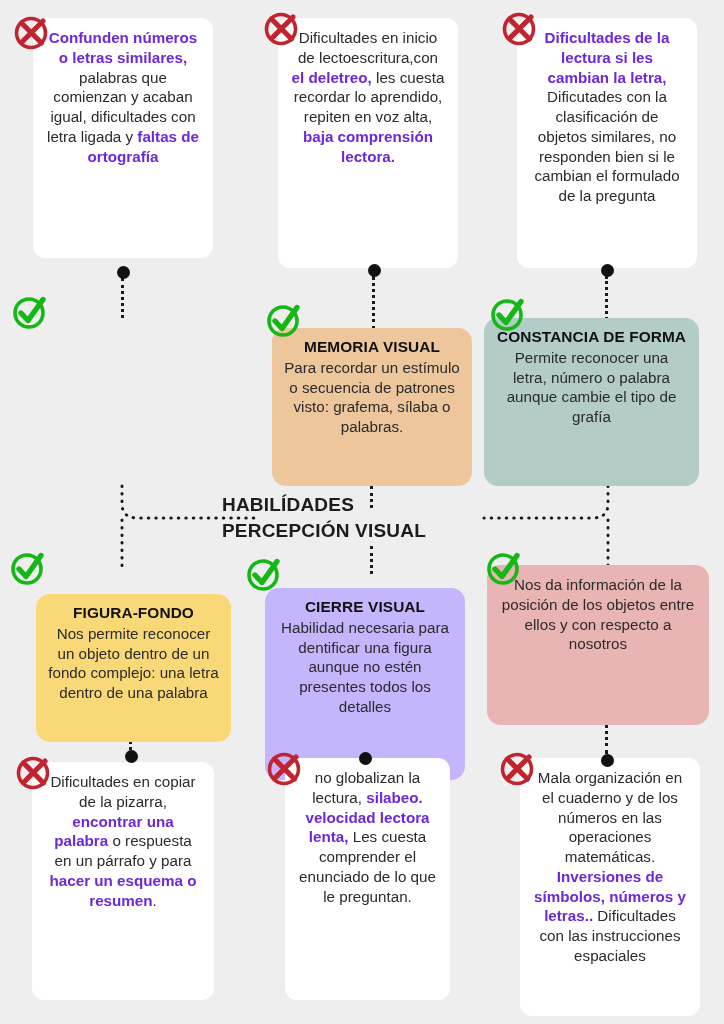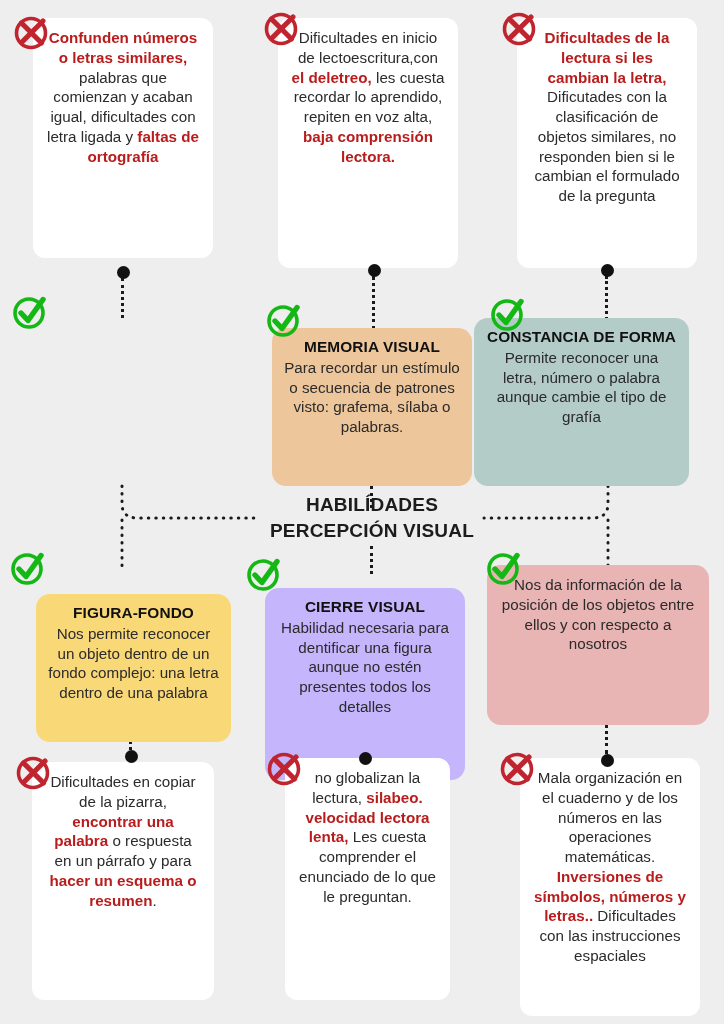--- a/index.html
+++ b/index.html
@@ -19,56 +19,55 @@
     border-radius:14px;
     padding:10px 12px;
     text-align:center;
     color:#2b2b2b;
     line-height:1.30;
     font-size:15.2px;
     z-index:3;
   }
   .card.white{background:#ffffff;border-radius:12px;}
   .card .t{display:block;}
-  .card b{font-weight:bold;color:#b91c1c;}
+  .card b{font-weight:bold;color:#6d28d9;}
   .card .hdr{
     display:block;
     font-weight:bold;
     color:#111;
     font-size:15.4px;
     letter-spacing:.1px;
     line-height:1.22;
     margin-bottom:1px;
   }
 
   
   #card-top-1{left:33px;  top:18px;  width:180px;height:240px;}
   #card-top-2{left:278px; top:18px;  width:180px;height:250px;}
   #card-top-3{left:517px; top:18px;  width:180px;height:250px;}
 
   
   #card-skill-1{left:16px; top:316px; width:215px;height:168px;background:#c5c3e2;}
   #card-skill-2{left:272px;top:328px; width:200px;height:158px;background:#edc69c;}
-  #card-skill-3{left:474px;top:318px; width:215px;height:168px;background:#b3ccc8;}
+  #card-skill-3{left:484px;top:318px; width:215px;height:168px;background:#b3ccc8;}
 
   
   #card-skill-4{left:36px; top:594px; width:195px;height:148px;background:#f9d878;}
   #card-skill-5{left:265px;top:588px; width:200px;height:192px;background:#c4b5fd;}
   #card-skill-6{left:487px;top:565px; width:222px;height:160px;background:#e9b4b4;}
 
   
   #card-bot-1{left:32px; top:762px; width:182px;height:238px;}
   #card-bot-2{left:285px;top:758px; width:165px;height:242px;}
   #card-bot-3{left:520px;top:758px; width:180px;height:258px;}
 
   
   #center-title{
     position:absolute;
     left:222px;top:492px;width:300px;
-    text-align:center;
     font-weight:bold;
     font-size:19px;
     line-height:1.35;
     color:#1c1c1c;
     letter-spacing:.2px;
     z-index:4;
   }
 
   
   .badge{position:absolute;width:40px;height:40px;z-index:6;}

